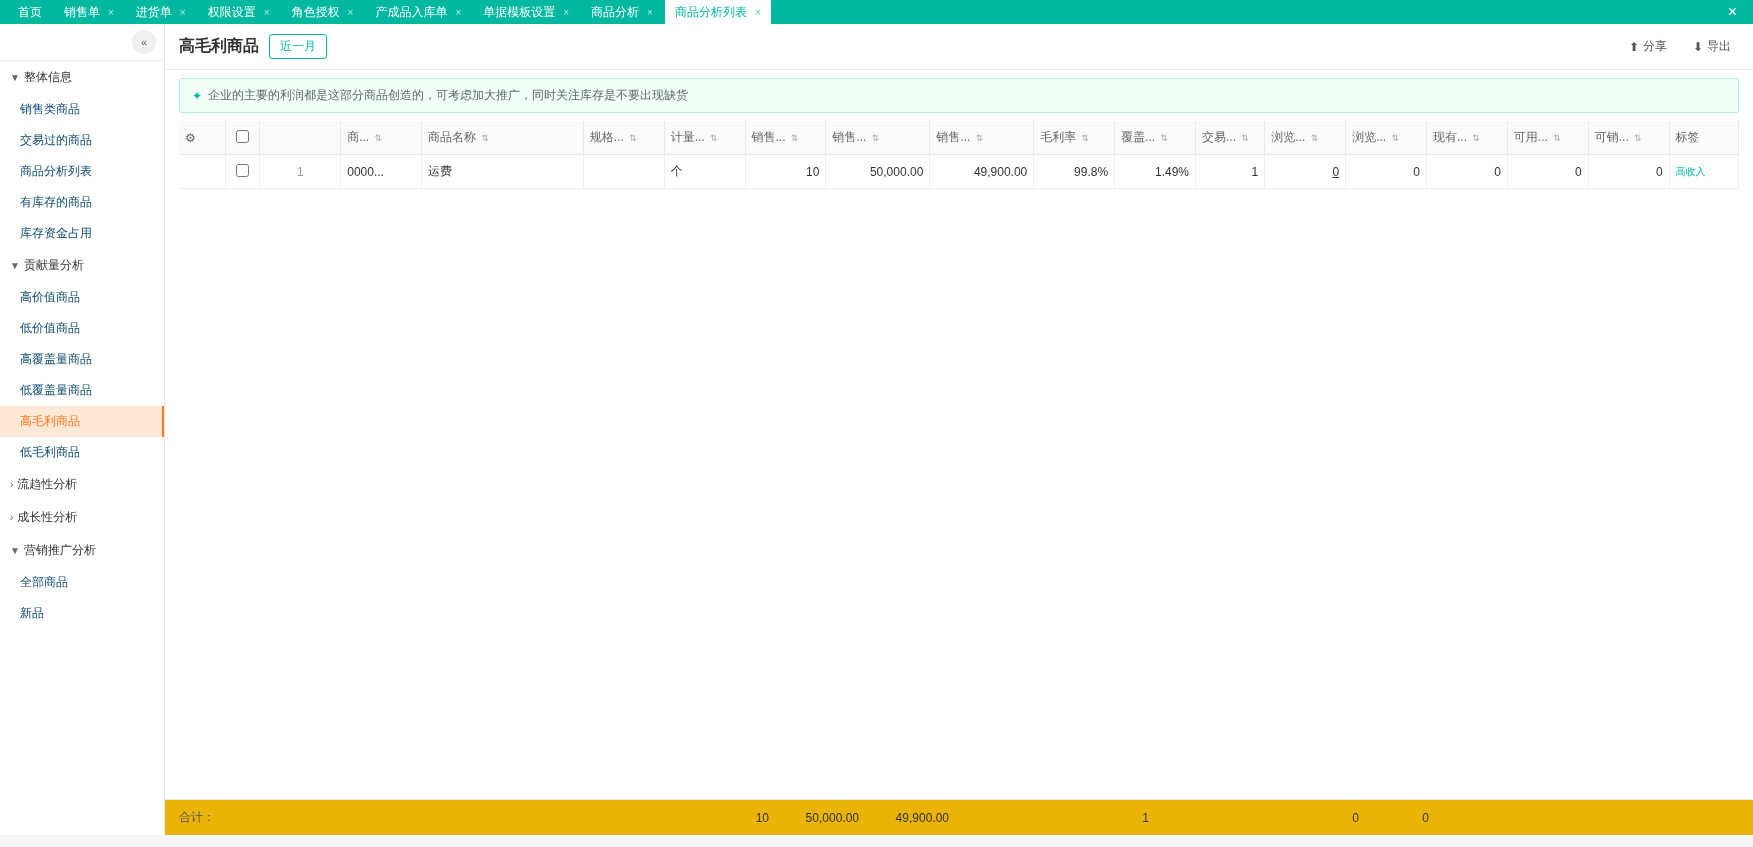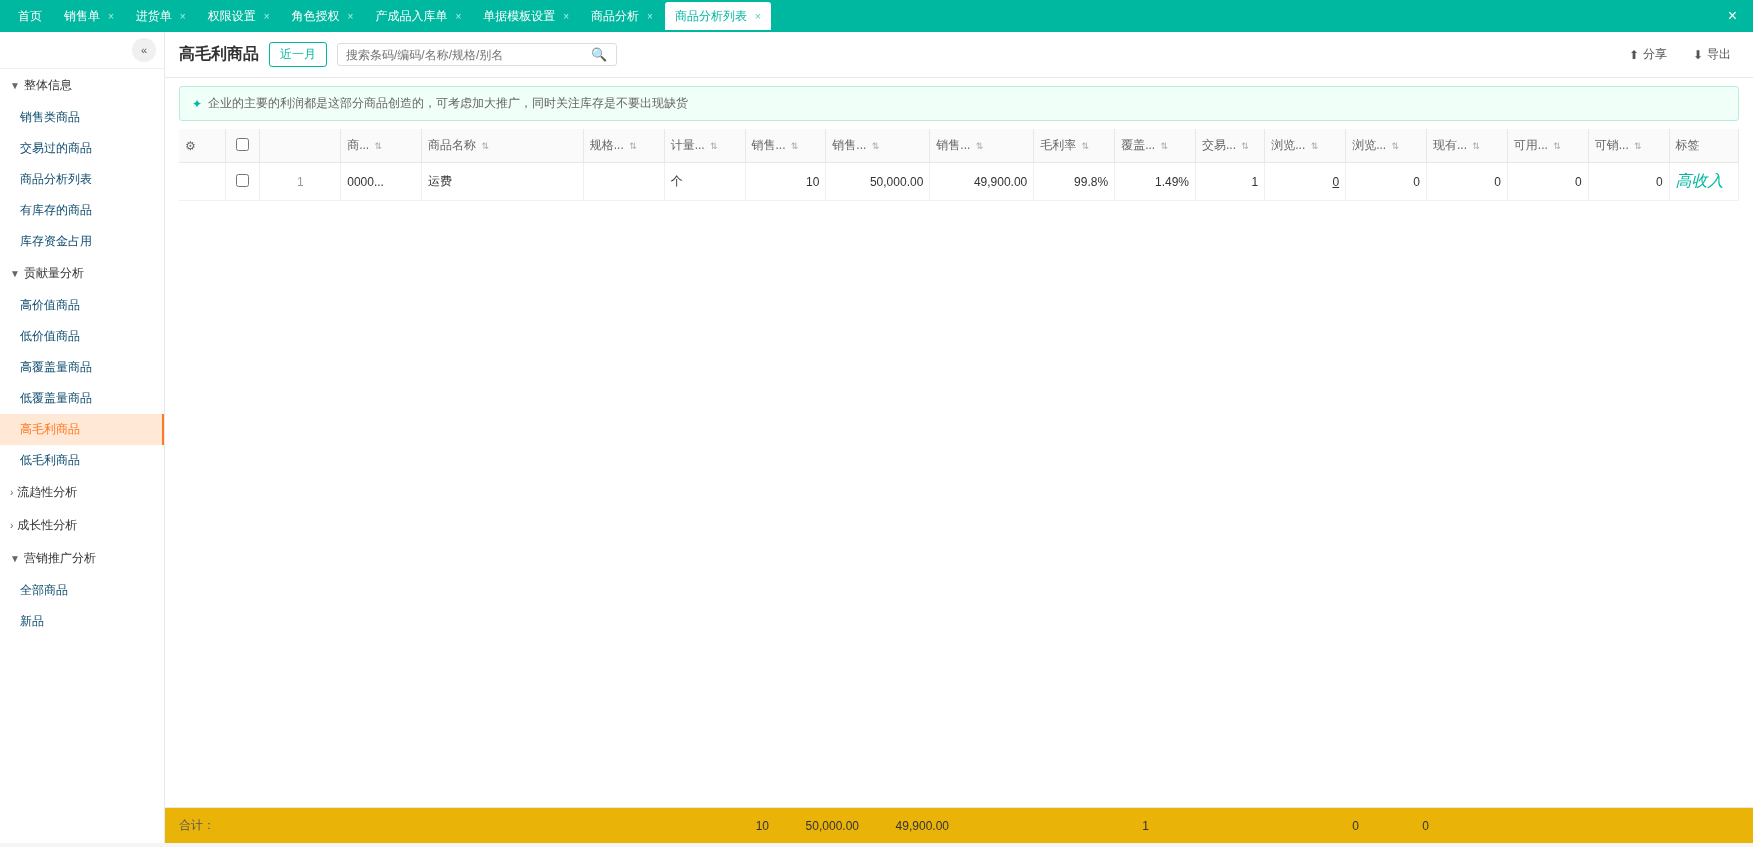--- a/index.html
+++ b/index.html
@@ -3,21 +3,21 @@
   <meta charset="utf-8">
   <style>
     * { box-sizing: border-box; margin: 0; padding: 0; font-family: 'Microsoft YaHei', 'PingFang SC', sans-serif; font-size: 12px; }
     body { background: #f5f5f5; overflow: hidden; width: 1753px; height: 847px; }
 
     
     .top-nav {
       display: flex;
       align-items: center;
       background: #00b8a0;
-      height: 32px;
+      height: 24px;
       padding: 0 8px;
       gap: 2px;
     }
     .nav-item {
       display: flex;
       align-items: center;
       padding: 0 10px;
       height: 28px;
       color: #fff;
       cursor: pointer;
@@ -185,22 +185,21 @@
       color: #333;
       border-bottom: 1px solid #f0f0f0;
       border-right: 1px solid #f0f0f0;
       white-space: nowrap;
       overflow: hidden;
       text-overflow: ellipsis;
       font-size: 12px;
     }
     .tag-high-income {
       color: #00b8a0;
-      font-size: 16px;
-      font-style: italic;
+      font-size: 10px;
     }
     .num-col { text-align: right; }
 
     
     .footer-totals {
       background: #eab308;
       border-top: 1px solid #e8e8e8;
       padding: 8px 14px;
       display: flex;
       align-items: center;
@@ -335,24 +334,20 @@
     <div class="sidebar-item">
       <span>新品</span>
     </div>
   </div>
 
   <div class="content-area">
 
     <div class="content-header">
       <span class="page-title">高毛利商品</span>
       <button class="date-filter-btn">近一月</button>
-      <div class="search-box">
-        <input type="text" placeholder="搜索条码/编码/名称/规格/别名" style="">
-        <span class="search-icon">🔍</span>
-      </div>
       <div class="header-spacer"></div>
       <div class="header-action-btn">
         <span>⬆</span>
         <span>分享</span>
       </div>
       <div class="header-action-btn">
         <span>⬇</span>
         <span>导出</span>
       </div>
     </div>

